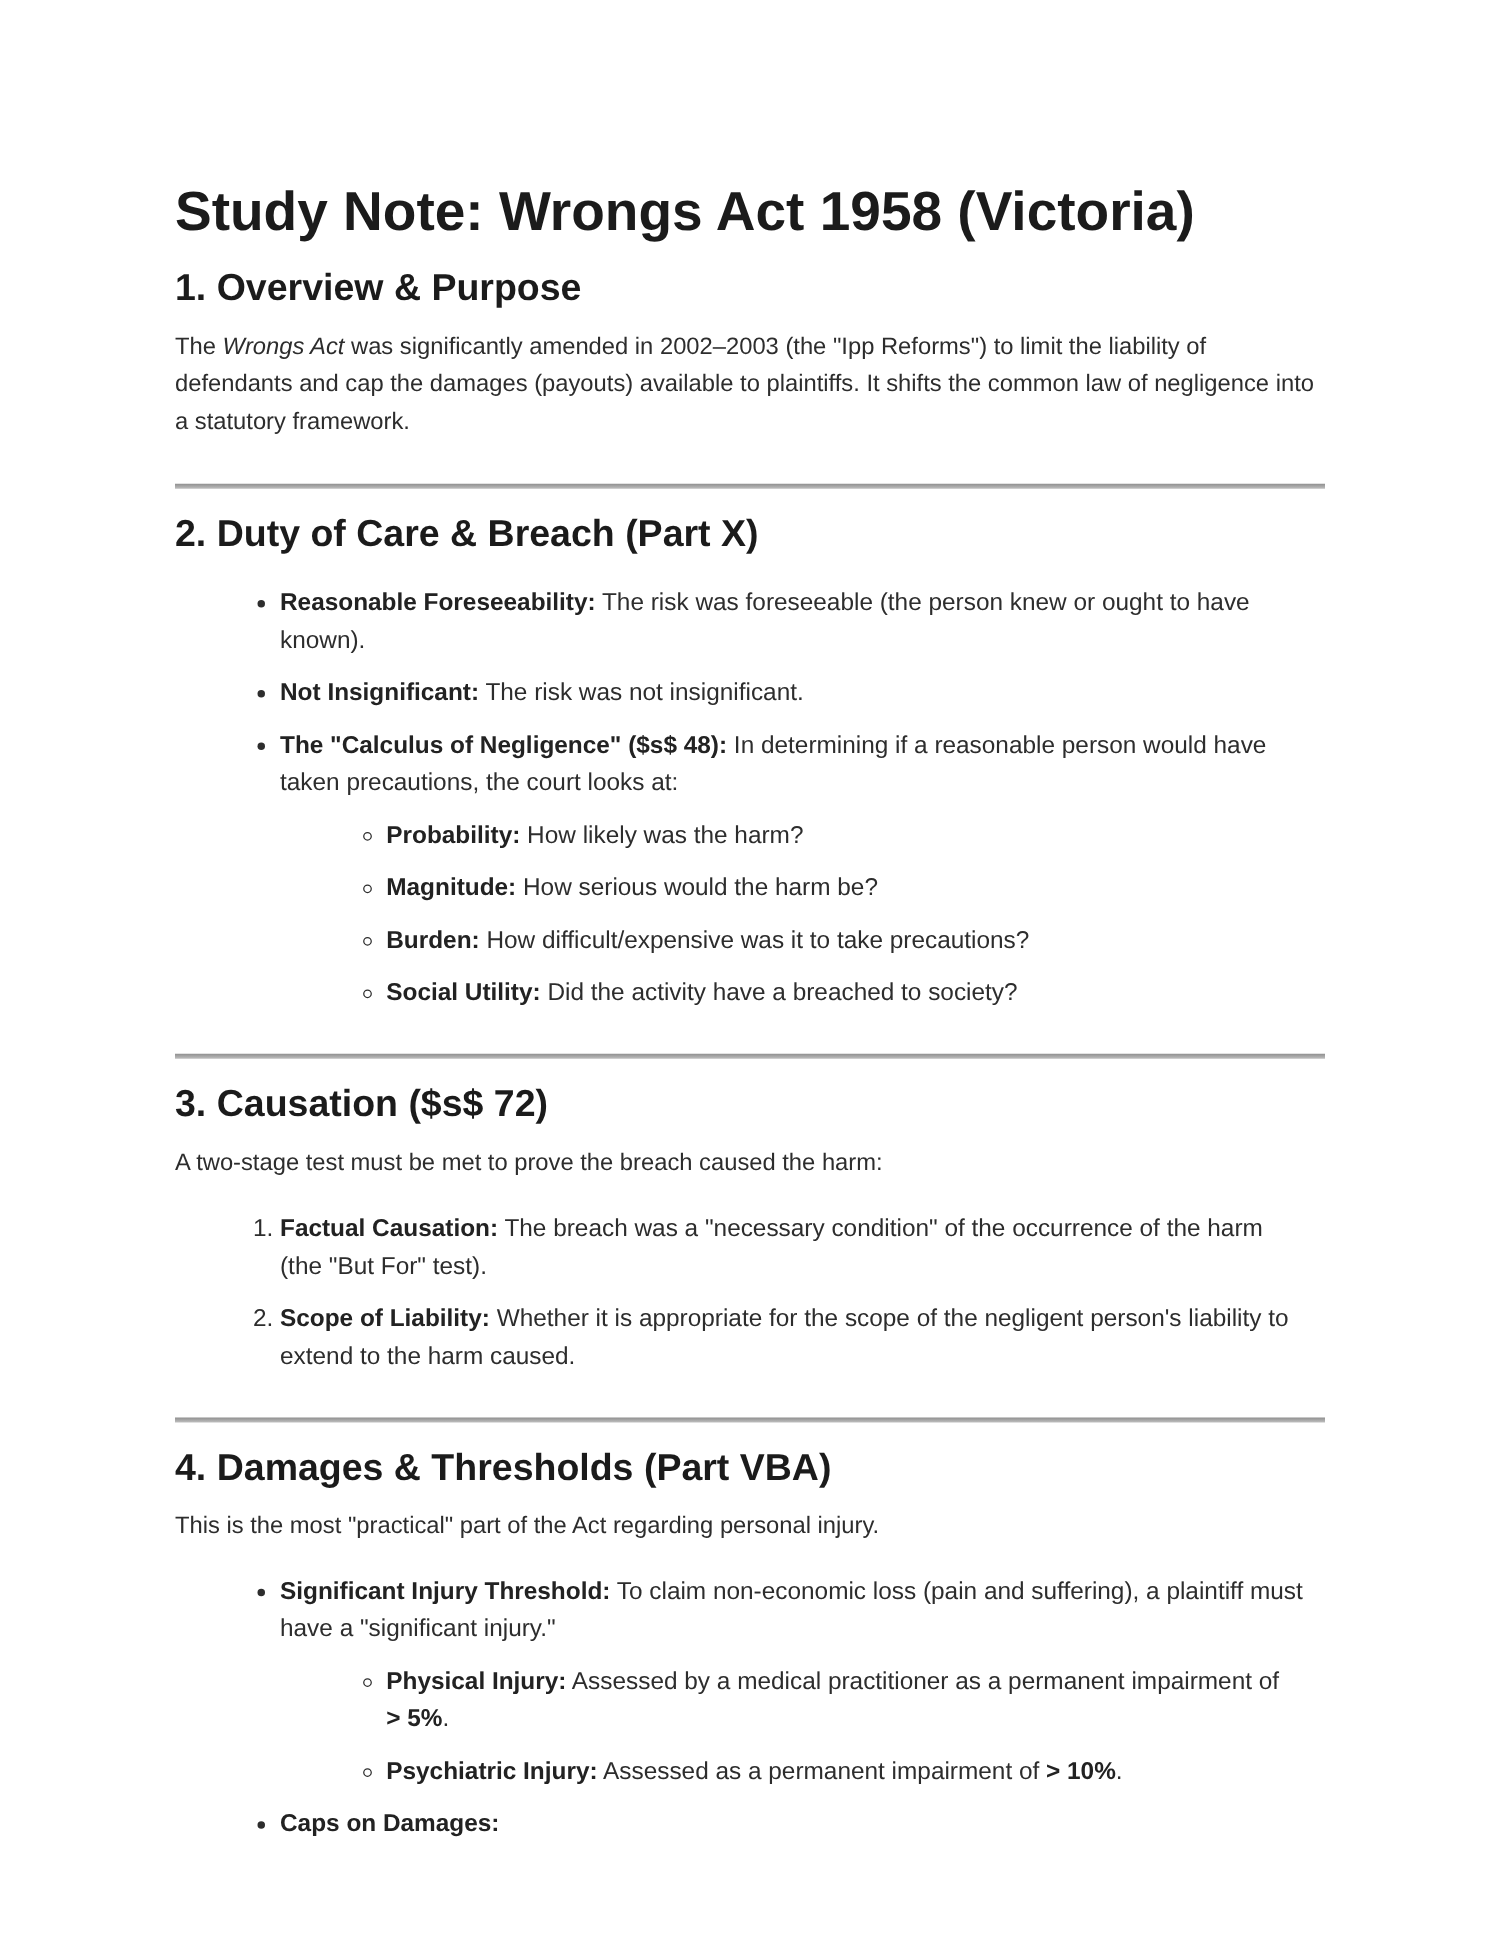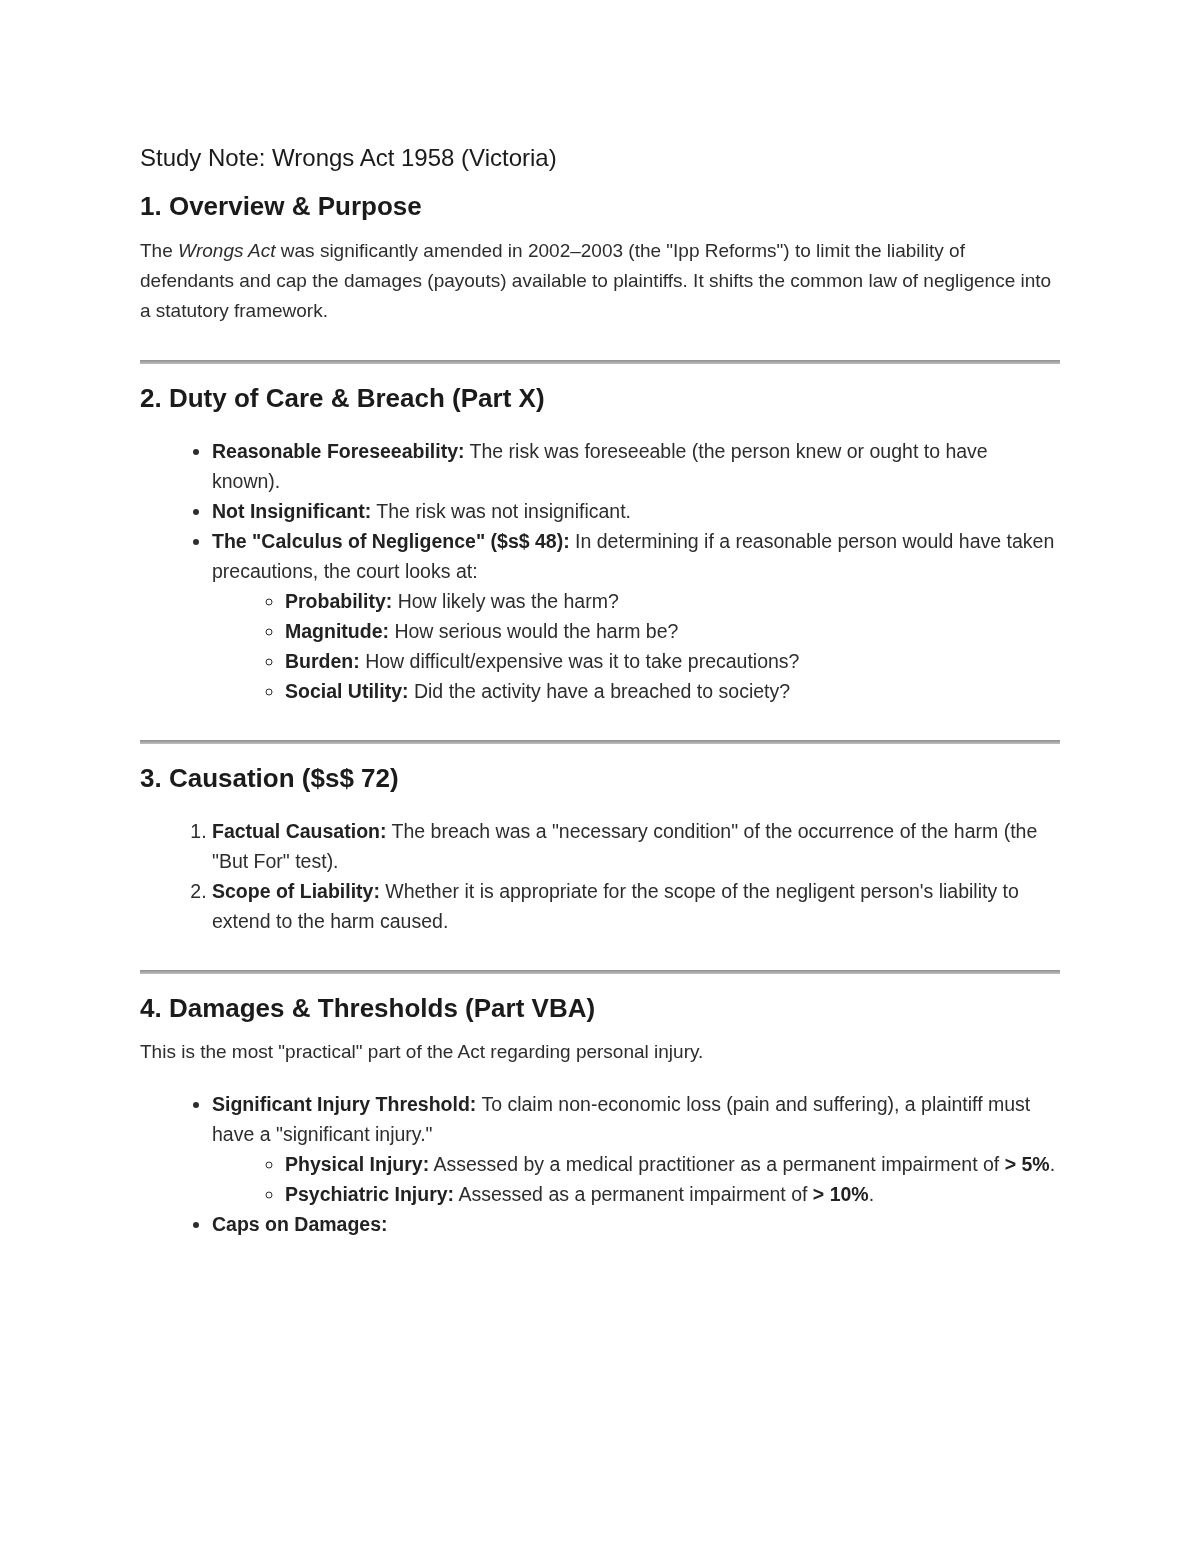--- a/index.html
+++ b/index.html
@@ -8,28 +8,28 @@
     width: 1200px;
     height: 1553px;
     background: #ffffff;
     font-family: "Liberation Sans", "DejaVu Sans", sans-serif;
     color: #2d2d2d;
     overflow: hidden;
   }
   .page { padding: 145px 140px 0 140px; }
 
   h1.doc-title {
-    font-size: 24px;
+    font-size: 44px;
     line-height: 1.12;
-    font-weight: 400;
+    font-weight: 700;
     color: #1b1b1b;
     margin: 0;
   }
   h2.section-heading {
-    font-size: 26px;
+    font-size: 30px;
     line-height: 1.15;
     font-weight: 700;
     color: #1b1b1b;
     margin: 20px 0 14px 0;
   }
   p.body-para {
     font-size: 19px;
     line-height: 30px;
     margin: 0 0 12px 0;
   }
@@ -47,21 +47,21 @@
   }
   ul.bullet-list { list-style-type: disc; }
   ol.numbered-list { list-style-type: decimal; }
   ul.sub-list {
     list-style-type: circle;
     font-size: 19.5px;
     line-height: 30px;
     margin: 0;
     padding: 0 0 0 73px;
   }
-  li { margin: 0; padding: 0; }
+  li { margin: 12px; padding: 0; }
   strong.lead, strong.bold-run { font-weight: 700; color: #222222; }
   em.italic-run { font-style: italic; }
 </style>
 </head>
 <body>
 
 <div class="page">
 
   <h1 class="doc-title">Study Note: Wrongs Act 1958 (Victoria)</h1>
 
@@ -85,20 +85,21 @@
           <li><strong class="lead">Social Utility:</strong><span> Did the activity have a breached to society?</span></li>
         </ul>
       </li>
     </ul>
   </section>
 
   <hr class="divider">
 
   <section>
     <h2 class="section-heading">3. Causation ($s$ 72)</h2>
+    <p class="body-para">A two-stage test must be met to prove the breach caused the harm:</p>
     <ol class="numbered-list">
       <li><strong class="lead">Factual Causation:</strong><span> The breach was a "necessary condition" of the occurrence of the harm (the "But For" test).</span></li>
       <li><strong class="lead">Scope of Liability:</strong><span> Whether it is appropriate for the scope of the negligent person's liability to extend to the harm caused.</span></li>
     </ol>
   </section>
 
   <hr class="divider">
 
   <section>
     <h2 class="section-heading">4. Damages &amp; Thresholds (Part VBA)</h2>

